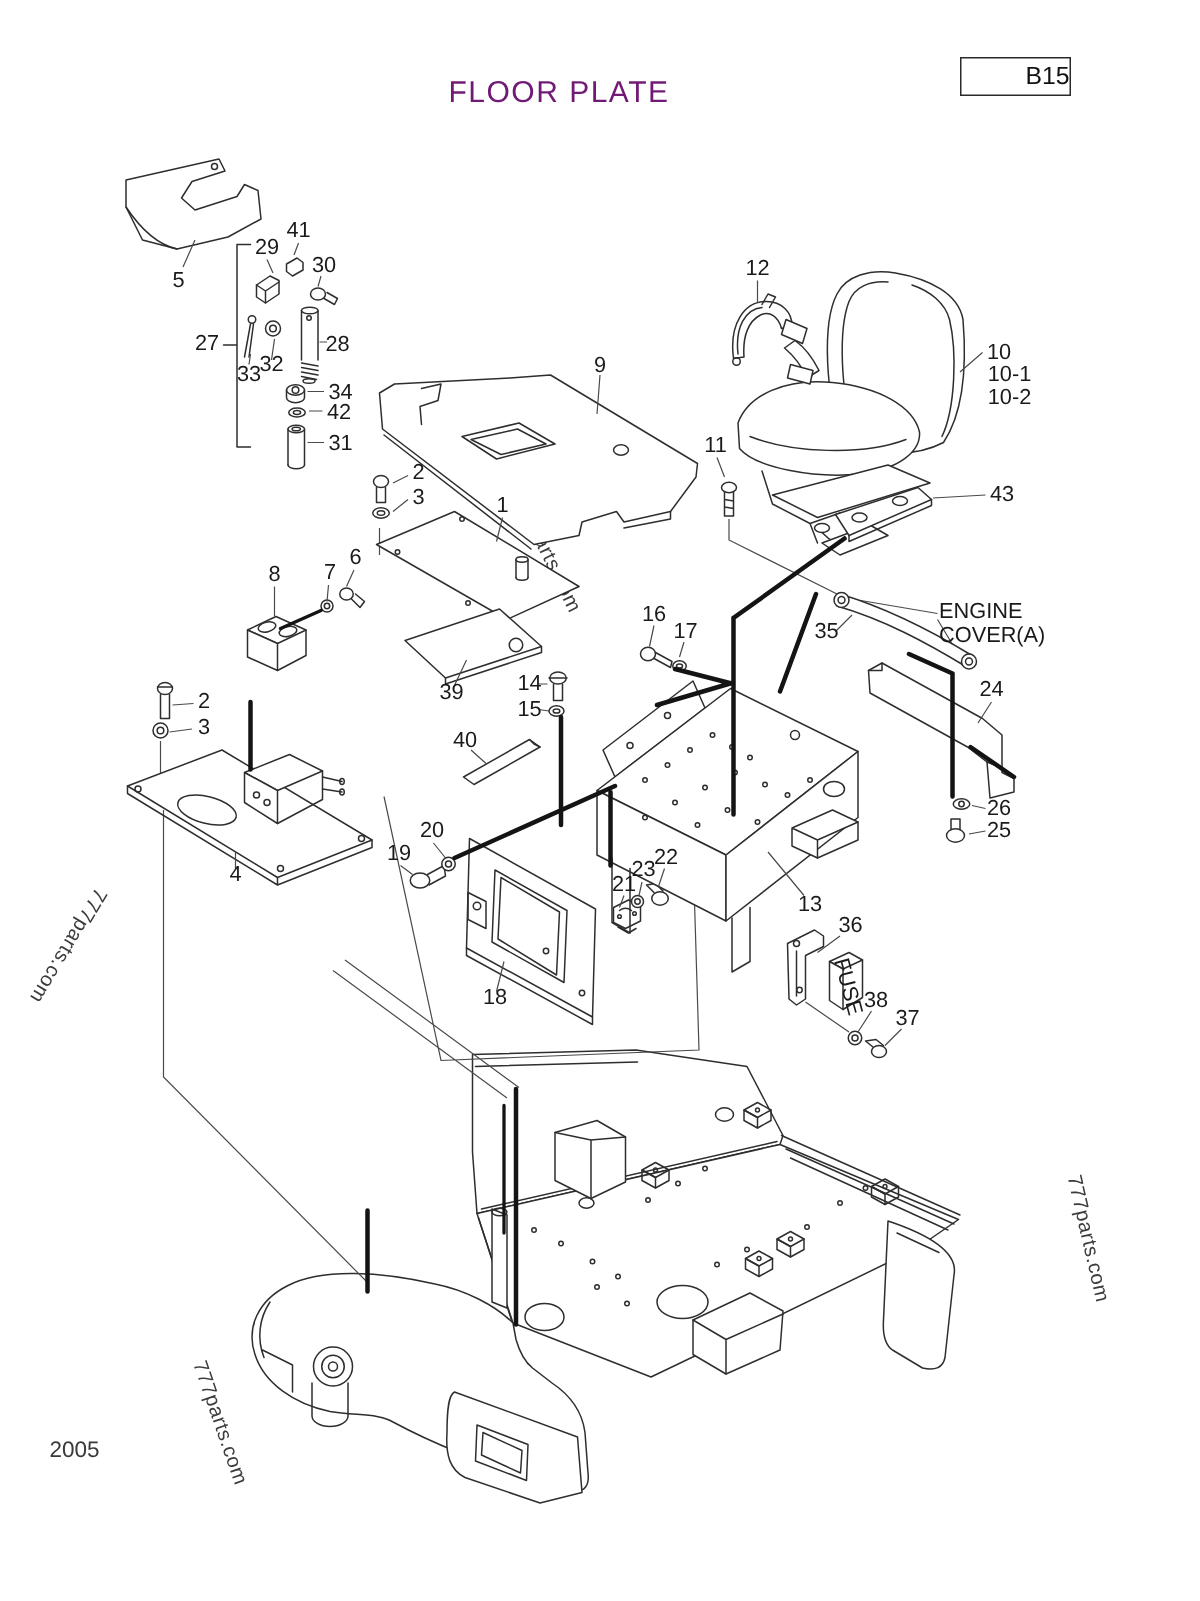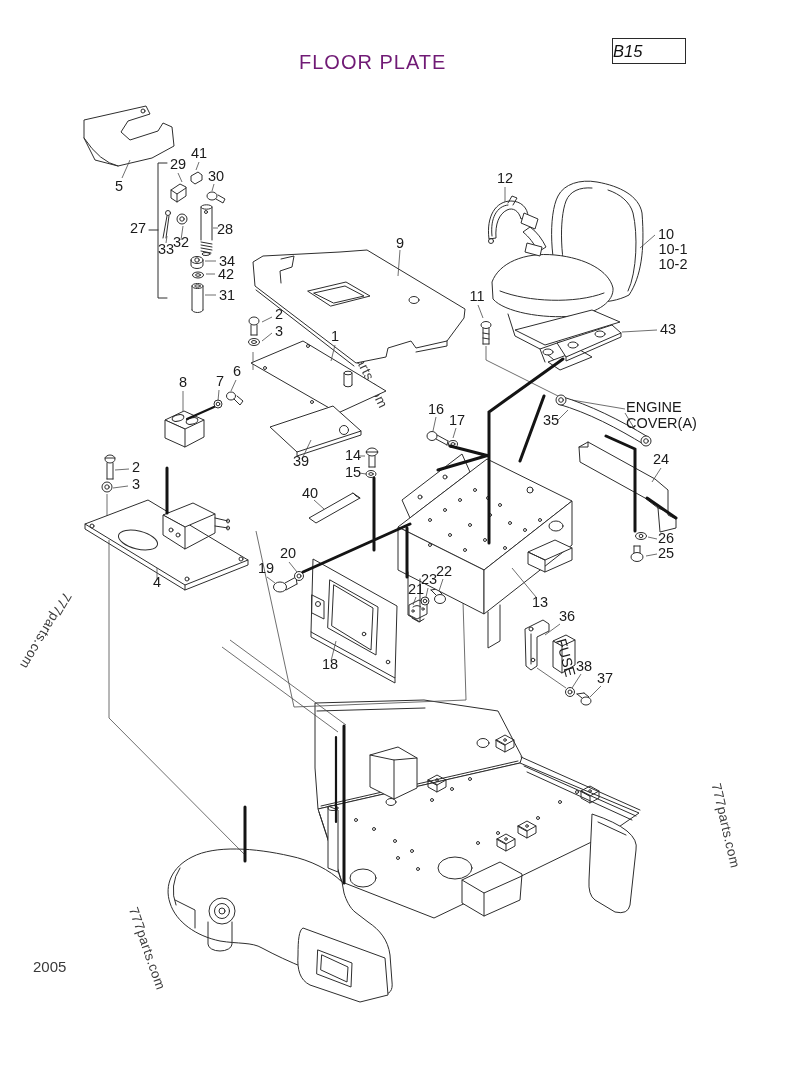--- a/index.html
+++ b/index.html
@@ -1,20 +1,20 @@
 <!DOCTYPE html>
 <html><head>
 <meta charset="utf-8">
 <style>
   html,body{margin:0;padding:0;background:#e8e8e8;}
   .page{position:relative;width:800px;height:1067px;background:#ffffff;overflow:hidden;
         font-family:"Liberation Sans",sans-serif;color:#1a1a1a;}
   .title{position:absolute;left:299px;top:35px;font-size:20px;letter-spacing:1px;color:#701a75;margin-top:16px;}
-  .codebox{position:absolute;left:612px;top:38px;width:72px;height:24px;border:1.5px solid #2a2a2a;
-           text-align:left;font-size:16.5px;line-height:24px;color:#111;font-style:italic;}
+  .codebox{position:absolute;left:640px;top:38px;width:72px;height:24px;border:1.5px solid #2a2a2a;
+           text-align:right;font-size:16.5px;line-height:24px;color:#111;}
   .year{position:absolute;left:33px;top:958px;font-size:15px;color:#3a3a3a;}
   .wm{position:absolute;font-size:13.5px;color:#3c3c3c;white-space:nowrap;
       transform-origin:0 50%;letter-spacing:0.4px;}
   .wm-mid{left:346px;top:322px;transform:rotate(64deg);}
   .wm-left{left:68px;top:586px;transform:rotate(121deg);}
   .wm-right{left:716px;top:776px;transform:rotate(77deg);}
   .wm-bottom{left:133px;top:900px;transform:rotate(71deg);}
   svg.diagram{position:absolute;left:0;top:0;}
   svg .ln{fill:none;stroke:#2e2e2e;stroke-width:1;stroke-linejoin:round;stroke-linecap:round;}
   svg .wf{fill:#ffffff;stroke:#2e2e2e;stroke-width:1;stroke-linejoin:round;}

